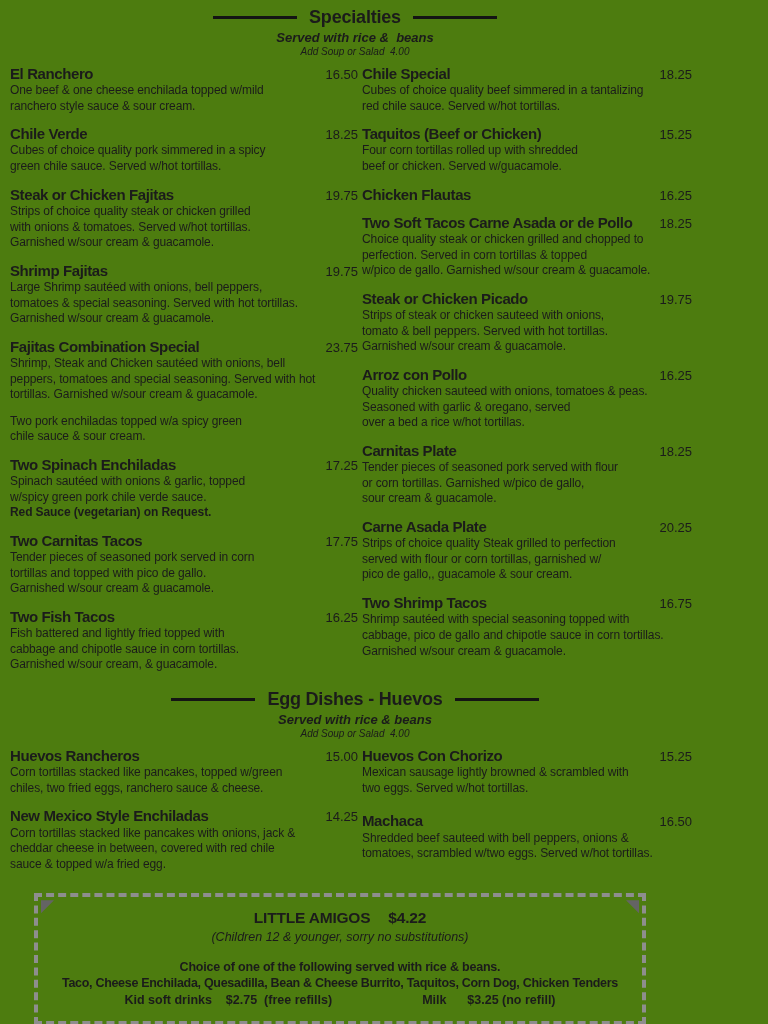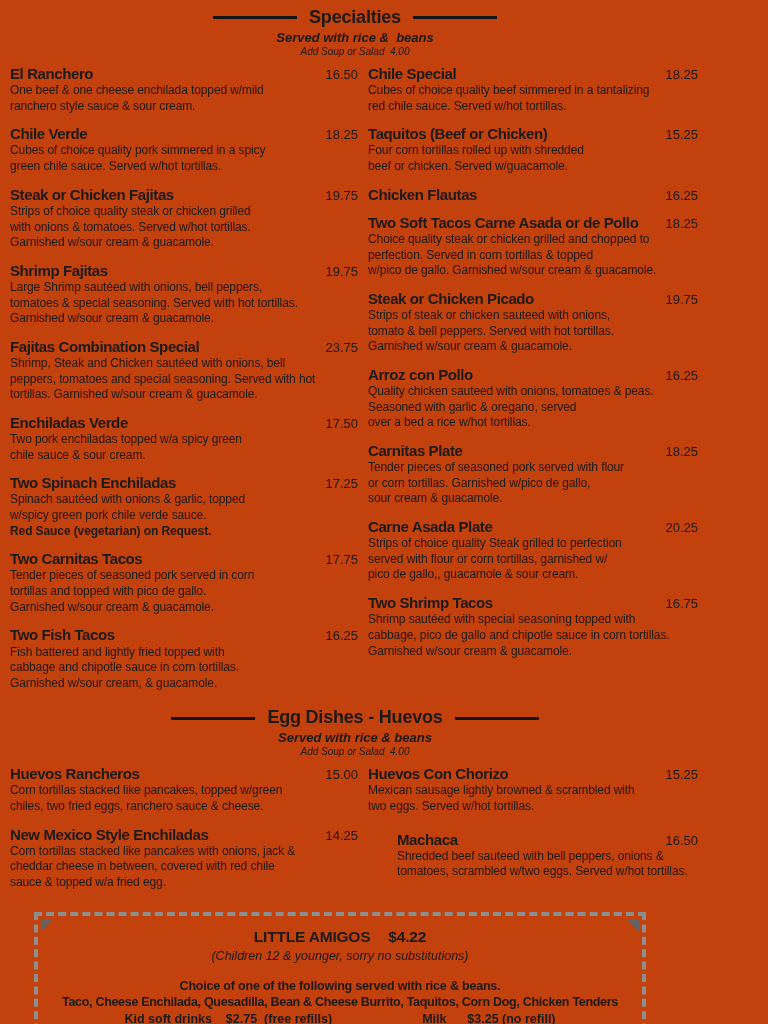--- a/index.html
+++ b/index.html
@@ -1,40 +1,40 @@
 <!DOCTYPE html>
 <html><head>
 <meta charset="utf-8">
 <style>
   html,body { margin:0; padding:0; background:#ffffff; }
   .page {
-    width:768px; height:1024px; background:#c2410c; color:#1b1b1b;
+    width:768px; height:1024px; background:#4d7c0f; color:#1b1b1b;
     font-family:"Liberation Sans","DejaVu Sans",sans-serif;
     position:relative; overflow:hidden; box-sizing:border-box;
     padding-top:8px;
   }
   .content { width:690px; padding-left:10px; }
 
   
   .section-header { text-align:center; margin-bottom:8px; }
   .title-row { display:flex; align-items:center; justify-content:center; gap:12px; }
   .rule { width:84px; border-top:3px solid #141414; height:0; }
   .section-title { font-size:18px; font-weight:bold; letter-spacing:-0.2px; line-height:1.1; }
   .sub-bold { font-weight:bold; font-style:italic; font-size:13px; white-space:pre; margin-top:2px; }
   .sub-italic { font-style:italic; font-size:10px; white-space:pre; margin-top:1px; }
 
   
-  .columns { display:grid; grid-template-columns:348px 330px; column-gap:10px; align-items:start; }
+  .columns { display:grid; grid-template-columns:348px 330px; column-gap:4px; align-items:start; }
   .item { margin-bottom:11px; }
   .item-head { display:flex; justify-content:space-between; align-items:baseline; }
   .item-name { font-size:15px; font-weight:bold; letter-spacing:-0.4px; line-height:1.15; }
   .item-price { font-size:13px; padding-left:6px; white-space:nowrap; }
   .item-desc { font-size:12px; line-height:1.3; white-space:pre-line; letter-spacing:-0.1px; margin-top:1px; }
   .item-note { font-size:12px; font-weight:bold; line-height:1.3; letter-spacing:-0.1px; }
-  .gap-top { margin-top:16px;margin-left:29px; }
+  .gap-top { margin-top:16px; }
   .egg-section { margin-top:6px; }
 
   
   .kids-box {
     position:relative; margin:10px 0 0 24px; width:612px; box-sizing:border-box;
     border:4px dashed #8e8e8e; padding:12px 10px 14px; text-align:center;
   }
   .tri { position:absolute; width:13px; height:13px; background:#646464; }
   .tri-tl { top:3px; left:3px;  clip-path:polygon(0 0, 100% 0, 0 100%); }
   .tri-tr { top:3px; right:3px; clip-path:polygon(0 0, 100% 0, 100% 100%); }
@@ -106,24 +106,20 @@
           <div class="item-head">
             <span class="item-name">Fajitas Combination Special</span>
             <span class="item-price">23.75</span>
           </div>
           <div class="item-desc">Shrimp, Steak and Chicken sautéed with onions, bell
 peppers, tomatoes and special seasoning.  Served with hot
 tortillas.  Garnished w/sour cream &amp; guacamole.</div>
         </div>
 
         <div class="item">
-          <div class="item-head">
-            <span class="item-name">Enchiladas Verde</span>
-            <span class="item-price">17.50</span>
-          </div>
           <div class="item-desc">Two pork enchiladas topped w/a spicy green
 chile sauce &amp; sour cream.</div>
         </div>
 
         <div class="item">
           <div class="item-head">
             <span class="item-name">Two Spinach Enchiladas</span>
             <span class="item-price">17.25</span>
           </div>
           <div class="item-desc">Spinach sautéed with onions &amp; garlic, topped

